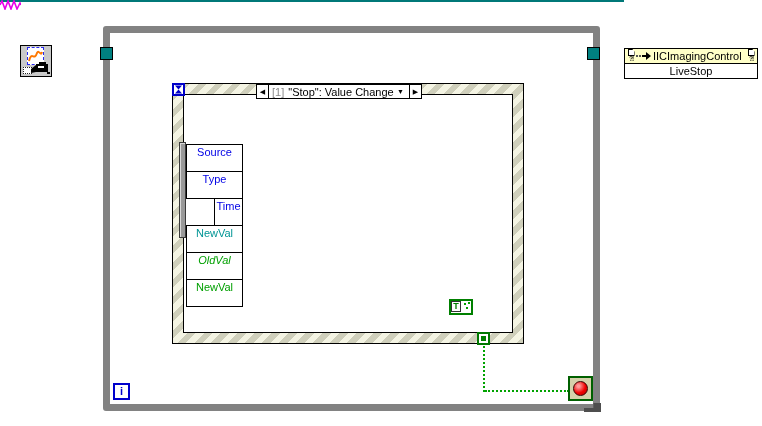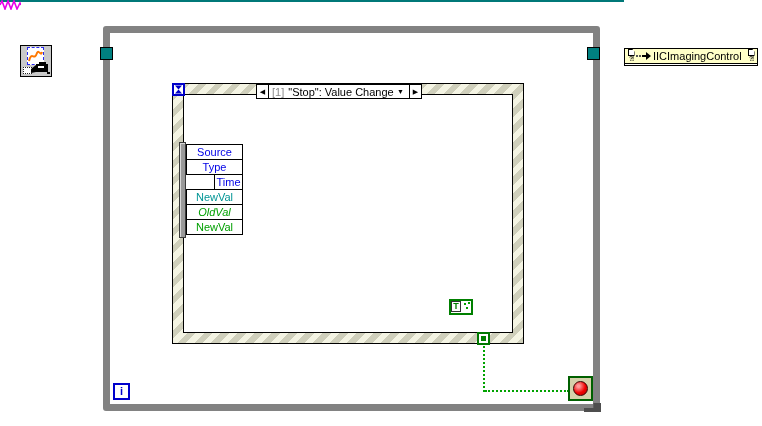--- a/index.html
+++ b/index.html
@@ -39,38 +39,38 @@
   #event-selector .prev{border-right:1px solid #000;}
   #event-selector .next{border-left:1px solid #000;}
   #event-selector .sel-center{flex:1;display:flex;align-items:center;padding:0 3px;white-space:nowrap;}
   #event-selector .sel-index{color:#8a8a8a;margin-right:4px;}
   #event-selector .sel-label{color:#000;}
   #event-selector .sel-drop{margin-left:auto;font-size:7px;padding-right:2px;}
 
   
   #event-data-bar{position:absolute;left:179px;top:142px;width:7px;height:96px;background:#9a9a9a;border:1px solid #3a3a3a;box-sizing:border-box;z-index:3;box-shadow:inset 1px 1px 0 #d9d9d9;}
   #event-data-fields{position:absolute;left:186px;top:144px;width:57px;z-index:3;}
-  .ev-field{height:16px;margin-top:-1px;background:#fff;border:1px solid #000;box-sizing:border-box;font-size:11px;text-align:center;line-height:14px;}
+  .ev-field{height:28px;margin-top:-1px;background:#fff;border:1px solid #000;box-sizing:border-box;font-size:11px;text-align:center;line-height:14px;}
   .ev-field:first-child{margin-top:0;}
 
   
   #bool-const{position:absolute;left:449px;top:299px;width:24px;height:16px;border:2px solid #008000;background:#fff;box-sizing:border-box;z-index:3;}
   #bool-const .tbox{position:absolute;left:0px;top:0px;width:10px;height:11px;border:1px solid #333;box-sizing:border-box;color:#008000;font-weight:bold;font-size:9px;text-align:center;line-height:9px;background:#fff;}
   #bool-const .dot{position:absolute;width:2px;height:2px;background:#00a000;}
 
   
   #event-tunnel{position:absolute;left:477px;top:332px;width:13px;height:13px;border:2px solid #007800;background:#fff;box-sizing:border-box;z-index:4;}
   #event-tunnel .dot{position:absolute;left:2px;top:2px;width:5px;height:5px;background:#008000;}
 
   
   #stop-terminal{position:absolute;left:568px;top:376px;width:25px;height:25px;border:2px solid #006000;background:#d5d1ab;box-sizing:border-box;z-index:4;display:flex;align-items:center;justify-content:center;}
   #stop-terminal .btn{width:15px;height:15px;border-radius:50%;border:1px solid #3a0000;background:radial-gradient(circle at 35% 32%,#ff9a9a 10%,#f00000 55%,#b80000 95%);box-sizing:border-box;}
 
   
-  #invoke-node{position:absolute;left:624px;top:48px;width:134px;height:18px;border:1px solid #000;background:#fff;box-sizing:border-box;z-index:3;}
+  #invoke-node{position:absolute;left:624px;top:48px;width:134px;height:31px;border:1px solid #000;background:#fff;box-sizing:border-box;z-index:3;}
   #invoke-header{height:15px;background:#ffffc8;border-bottom:1px solid #000;display:flex;align-items:center;padding:0 1px;box-sizing:border-box;}
   #invoke-header .cls{font-size:11px;color:#000;white-space:nowrap;margin-left:2px;}
   #invoke-method{height:14px;display:flex;align-items:center;justify-content:center;font-size:11px;color:#000;}
   .ref-glyph{width:10px;height:14px;display:flex;flex-direction:column;align-items:center;flex:0 0 auto;}
   .ref-glyph .page{width:7px;height:7px;background:#fff;border:1px solid #000;box-sizing:border-box;clip-path:polygon(0 0,70% 0,100% 40%,100% 100%,0 100%);}
   .ref-glyph .marks{font-size:6.5px;line-height:6px;letter-spacing:-1px;color:#1a1a1a;font-weight:bold;}
   .spacer{flex:1;}
 </style>
 </head>
 <body>
@@ -165,15 +165,16 @@
         <rect x="6" y="3" width="4" height="2" fill="#000"></rect>
         <polygon points="10,0 10,8 15,4" fill="#000"></polygon>
       </svg>
       <span class="cls">IICImagingControl</span>
       <span class="spacer"></span>
       <div class="ref-glyph">
         <div class="page"></div>
         <div class="marks">?!</div>
       </div>
     </div>
+    <div id="invoke-method">LiveStop</div>
   </div>
 
 </div>
 
 </body></html>

